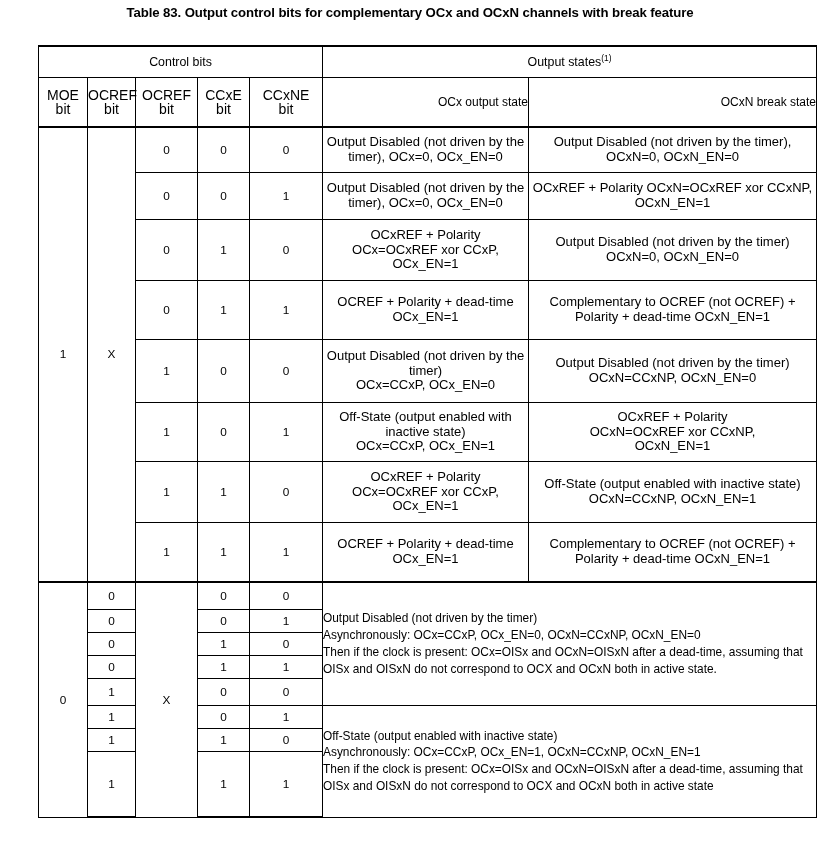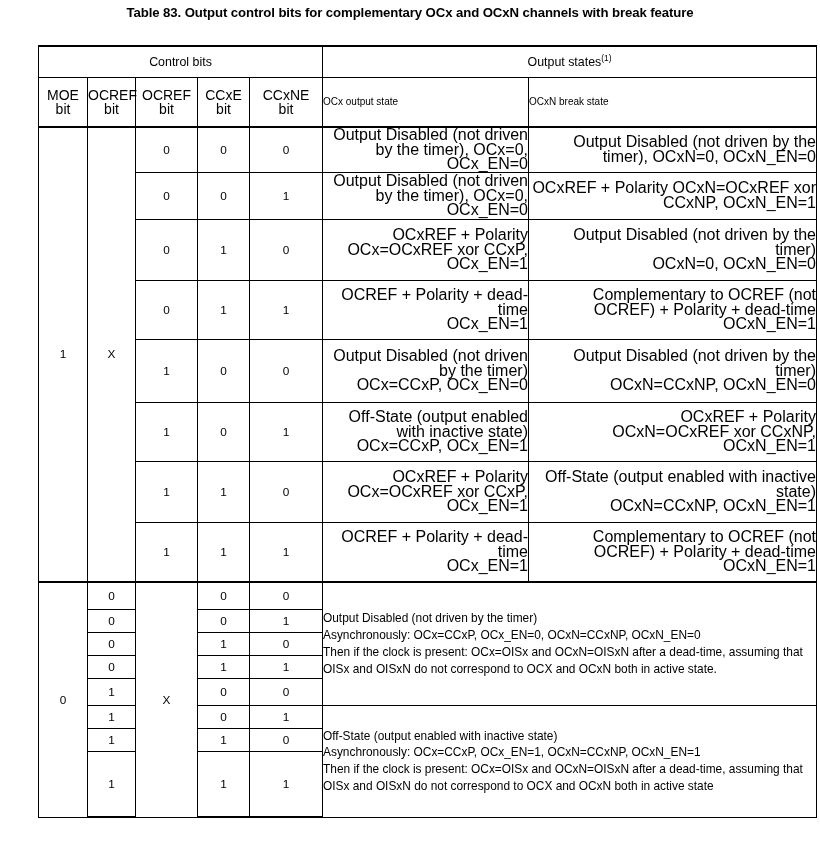--- a/index.html
+++ b/index.html
@@ -68,47 +68,47 @@
     height: 30px;
   }
   .hdr-sub {
     text-align: center;
     font-weight: bold;
     font-size: 14px;
     height: 48px;
     line-height: 14.5px;
   }
   .hdr-state {
-    text-align: left;
-    font-weight: bold;
-    font-size: 10px;
+    text-align: right;
+    font-weight: bold;
+    font-size: 12px;
     height: 48px;
   }
   sup.fn {
     font-size: 8.4px;
     vertical-align: super;
     line-height: 0;
   }
 
   
   .bit {
     text-align: center;
     font-size: 11.8px;
   }
   .bit-span {
     text-align: center;
     font-size: 11.8px;
   }
 
   
   .state {
-    text-align: right;
+    text-align: center;
     padding: 3px 4px 3px 5px;
     vertical-align: middle;
-    font-size: 16px;
+    font-size: 13px;
     line-height: 14.6px;
   }
   .state-merge {
     text-align: left;
     padding: 4px 4px 4px 5px;
     vertical-align: middle;
     font-size: 11.9px;
     line-height: 16.8px;
   }
   .nowrapline { white-space: pre-line; }

